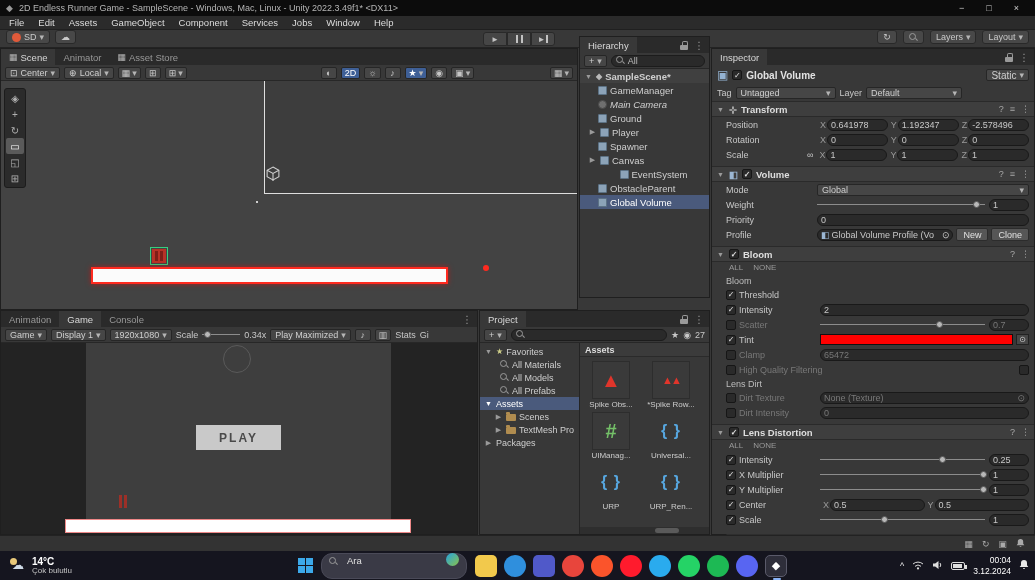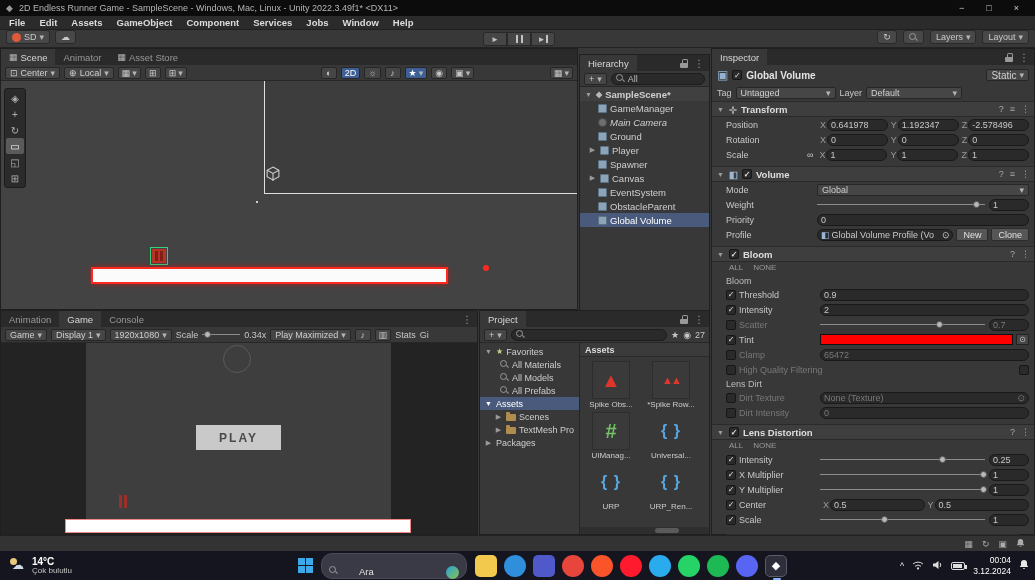--- a/index.html
+++ b/index.html
@@ -4,21 +4,21 @@
 <style>
   *{margin:0;padding:0;box-sizing:border-box;font-family:"Liberation Sans",sans-serif;}
   html,body{width:1035px;height:580px;background:#101010;overflow:hidden;}
   #app{position:relative;width:1035px;height:580px;font-size:10px;color:#c8c8c8;background:#383838;}
 
   
   .titlebar{position:absolute;left:0;top:0;width:100%;height:16px;background:#0c0c0c;display:flex;align-items:center;gap:6px;padding:0 6px;color:#b5b5b5;font-size:9px;}
   .titlebar .u-logo{color:#9a9a9a;font-size:9px;}
   .win-controls{margin-left:auto;display:flex;gap:22px;padding-right:10px;color:#d0d0d0;font-size:9px;}
   .menubar{position:absolute;left:0;top:16px;width:100%;height:14px;background:#2b2b2b;border-bottom:1px solid #202020;display:flex;align-items:center;padding-left:2px;font-size:9.5px;color:#dcdcdc;}
-  .menubar>span{padding:0 7px;cursor:default;font-weight:bold;}
+  .menubar>span{padding:0 7px;cursor:default;}
   .main-toolbar{position:absolute;left:0;top:30px;width:100%;height:18px;background:#383838;border-bottom:1px solid #232323;display:flex;align-items:flex-start;padding:0 6px;font-size:9px;gap:5px;}
   .tool-btn{height:14px;background:#484848;border:1px solid #292929;border-radius:3px;display:flex;align-items:center;padding:0 5px;gap:3px;color:#c9c9c9;}
   .avatar{width:9px;height:9px;border-radius:50%;background:#e05a3a;flex:none;}
   .play-group{position:absolute;left:483px;top:2px;display:flex;}
   .play-group .pbtn{width:24px;height:14px;background:#464646;border:1px solid #292929;display:flex;align-items:center;justify-content:center;color:#c2c2c2;font-size:8px;}
   .play-group .pbtn:first-child{border-radius:3px 0 0 3px;}
   .play-group .pbtn:last-child{border-radius:0 3px 3px 0;}
   .pause-i{width:7px;height:8px;border-left:2px solid #c2c2c2;border-right:2px solid #c2c2c2;}
   .step-bar{width:2px;height:8px;background:#c2c2c2;margin-left:1px;}
   .right-tools{margin-left:auto;display:flex;gap:6px;align-items:center;}
@@ -118,21 +118,21 @@
   .taskbar{position:absolute;left:0;top:551px;width:1035px;height:29px;background:#15151f;display:flex;align-items:center;}
   .weather{display:flex;align-items:center;gap:6px;padding:0 10px;}
   .w-icon{position:relative;width:16px;height:14px;}
   .w-icon .moon{position:absolute;left:0;top:0;width:7px;height:7px;background:#e8c87a;border-radius:50%;}
   .w-icon .cloud{position:absolute;left:2px;top:0;color:#cfdbe8;font-size:12px;}
   .w-temp{font-size:10px;color:#fff;font-weight:bold;line-height:1.1;}
   .w-cond{font-size:8px;color:#c5c5c5;line-height:1.1;}
   .tb-center{position:absolute;left:298px;top:0;height:29px;display:flex;align-items:center;gap:8px;}
   .start{width:15px;height:15px;display:grid;grid-template-columns:7px 7px;grid-template-rows:7px 7px;gap:1px;}
   .start i{background:#3ca9ea;}
-  .search-pill{width:146px;height:21px;background:#3a3a46;border:1px solid #4a4a58;border-radius:11px;display:flex;align-items:flex-start;gap:21px;padding:12px 7px;font-size:9.5px;color:#e0e0e0;}
+  .search-pill{width:146px;height:21px;background:#3a3a46;border:1px solid #4a4a58;border-radius:11px;display:flex;align-items:flex-end;gap:9px;padding:12px 7px;font-size:9.5px;color:#e0e0e0;}
   .bing{margin-left:auto;width:13px;height:13px;border-radius:50%;background:linear-gradient(135deg,#25a3e0,#8ac24a);}
   .apps{display:flex;gap:7px;align-items:center;}
   .app{width:22px;height:22px;border-radius:5px;flex:none;position:relative;}
   .app.round{border-radius:50%;}
   .app.unity-app{display:flex;align-items:center;justify-content:center;color:#fff;font-size:11px;border:1px solid #5a5a6a;background:#2e2e3a;}
   .app .run{position:absolute;left:7px;bottom:-4px;width:8px;height:2px;border-radius:1px;background:#8ab4f8;}
   .tray{position:absolute;right:6px;top:0;height:29px;display:flex;align-items:center;gap:8px;color:#e8e8e8;}
   .batt{width:14px;height:8px;border:1px solid #ddd;border-radius:2px;position:relative;}
   .batt::after{content:"";position:absolute;right:-3px;top:2px;width:2px;height:4px;background:#ddd;}
   .batt i{position:absolute;left:1px;top:1px;bottom:1px;width:9px;background:#ddd;display:block;}
@@ -302,21 +302,21 @@
         <span class="vtool">◈</span>
         <span class="vtool">+</span>
         <span class="vtool">↻</span>
         <span class="vtool active">▭</span>
         <span class="vtool">◱</span>
         <span class="vtool">⊞</span>
       </div>
     </div>
   </div>
 
-  <div class="panel" style="left:579px;top:54px;width:131px;height:262px;">
+  <div class="panel" style="left:579px;top:36px;width:131px;height:262px;">
     <div class="tabbar">
       <div class="tab active">
         <span>Hierarchy</span>
       </div>
       <div class="tabbar-right">
         <span class="lock"></span>
         <span>⋮</span>
       </div>
     </div>
     <div class="subtoolbar">
@@ -354,21 +354,21 @@
       </div>
       <div class="hrow" style="padding-left:18px;">
         <span class="obj-icon"></span>
         <span>Spawner</span>
       </div>
       <div class="hrow" style="padding-left:8px;">
         <span class="fold">▶</span>
         <span class="obj-icon"></span>
         <span>Canvas</span>
       </div>
-      <div class="hrow" style="padding-left:18px;">
+      <div class="hrow" style="padding-left:18px;justify-content:center;">
         <span class="obj-icon"></span>
         <span>EventSystem</span>
       </div>
       <div class="hrow" style="padding-left:18px;">
         <span class="obj-icon"></span>
         <span>ObstacleParent</span>
       </div>
       <div class="hrow" style="padding-left: 18px; color: rgb(255, 255, 255); background: rgb(74, 90, 124);">
         <span class="obj-icon"></span>
         <span>Global Volume</span>
@@ -538,23 +538,20 @@
     <div class="allnone">
       <span>ALL</span>
       <span>NONE</span>
     </div>
     <div class="sublabel">
         <span>Bloom</span>
       </div>
     <div class="irow">
       <span class="cb on"></span>
       <span class="ilabel2">Threshold</span>
-      <div class="fieldbox">
-          <span>0.9</span>
-        </div>
     </div>
     <div class="irow">
       <span class="cb on"></span>
       <span class="ilabel2">Intensity</span>
       <div class="fieldbox">
           <span>2</span>
         </div>
     </div>
     <div class="irow dis">
       <span class="cb"></span>

